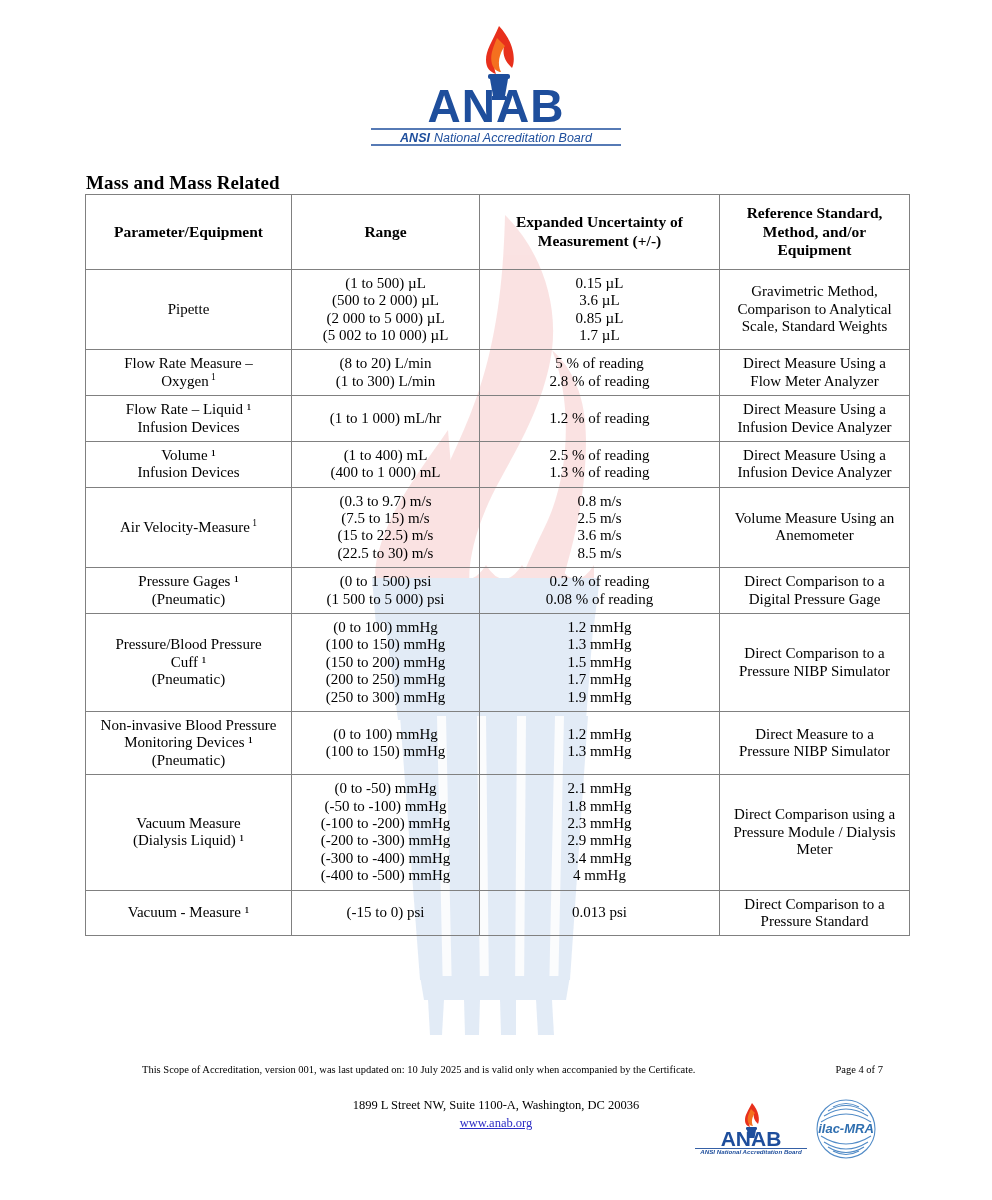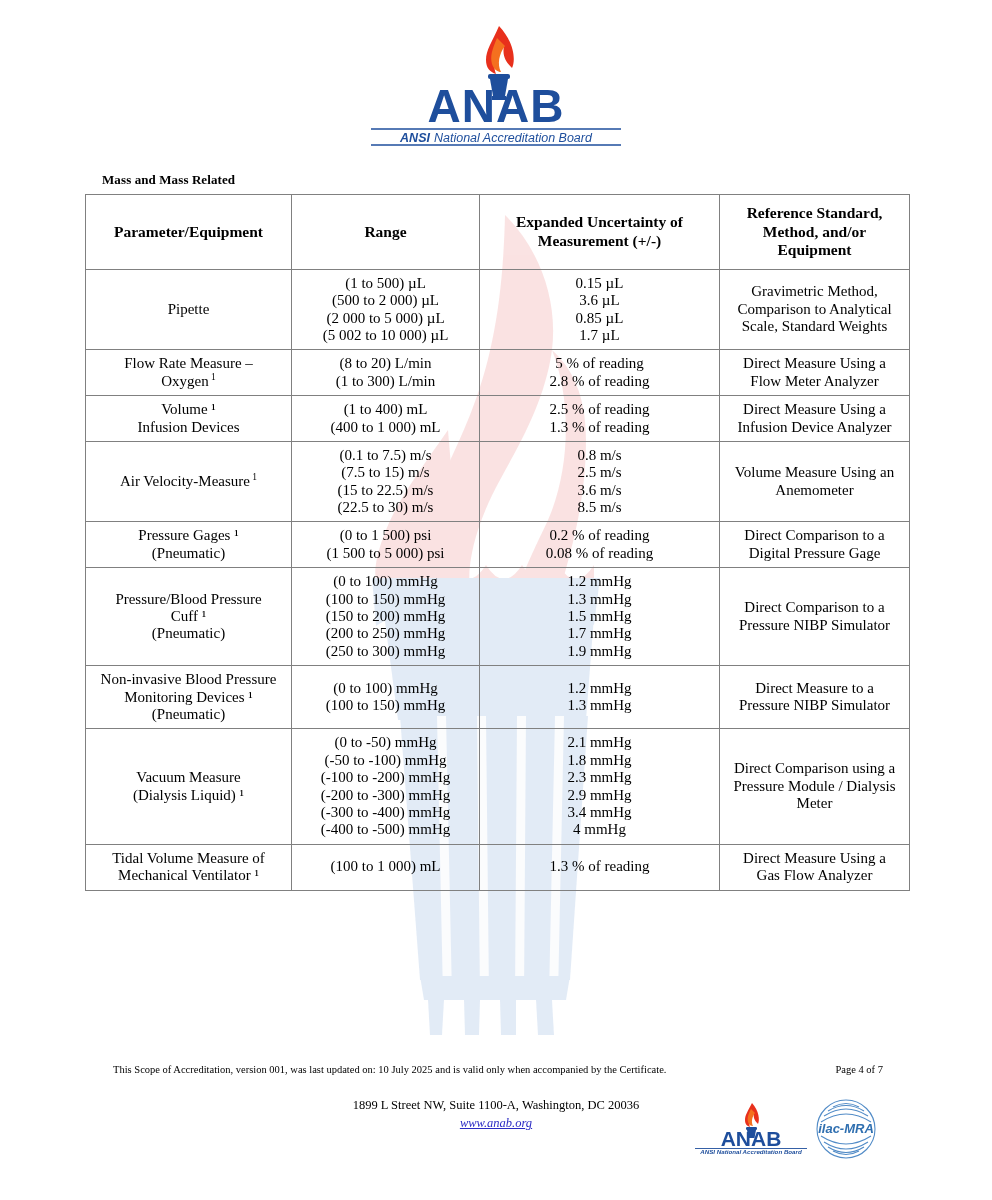--- a/index.html
+++ b/index.html
@@ -31,24 +31,24 @@
     left: 0; top: 22px;
     width: 992px;
     text-align: center;
     z-index: 2;
   }
   .logo-svg { display: inline-block; }
 
   
   .section-heading {
     position: absolute;
-    left: 102px; top: 172px;
+    left: 86px; top: 172px;
     font-family: "Liberation Serif", serif;
     font-weight: bold;
-    font-size: 13px;
+    font-size: 19px;
     letter-spacing: 0.1px;
     z-index: 3;
   }
 
   
   .table-wrap {
     position: absolute;
     left: 85px; top: 194px;
     width: 824px;
     z-index: 3;
@@ -94,37 +94,36 @@
   .footer-note {
     position: absolute;
     left: 113px; top: 1064px;
     width: 770px;
     font-size: 10.5px;
     z-index: 3;
     display: flex;
     justify-content: space-between;
     align-items: baseline;
   }
-  .footer-note .note-text { white-space: nowrap; }
+  .footer-note .note-text { white-space: nowrap; margin-left: 29px; }
   .footer-note .page-num { white-space: nowrap; }
 
   .footer-address {
     position: absolute;
     left: 0; top: 1096px;
     width: 992px;
     text-align: center;
     font-size: 12.5px;
     line-height: 1.45;
     z-index: 3;
   }
   .footer-address a,
   .footer-address .weblink {
     color: #2b2bc4;
     text-decoration: underline;
-    font-style: italic;
   }
 
   .footer-logos {
     position: absolute;
     left: 693px; top: 1098px;
     width: 200px; height: 62px;
     z-index: 3;
   }
   .footer-logo-anab { position: absolute; left: 0; top: 4px; }
   .footer-logo-ilac { position: absolute; left: 122px; top: 0px; }
@@ -283,20 +282,36 @@
             <span class="cellline">5 % of reading</span>
             <span class="cellline">2.8 % of reading</span>
           </td>
           <td>
             <span class="cellline">Direct Measure Using a</span>
             <span class="cellline">Flow Meter Analyzer</span>
           </td>
         </tr>
         <tr>
           <td>
+            <span class="cellline">Flow Rate – Liquid ¹</span>
+            <span class="cellline">Infusion Devices</span>
+          </td>
+          <td>
+            <span class="cellline">(1 to 1 000) mL/hr</span>
+          </td>
+          <td>
+            <span class="cellline">1.2 % of reading</span>
+          </td>
+          <td>
+            <span class="cellline">Direct Measure Using a</span>
+            <span class="cellline">Infusion Device Analyzer</span>
+          </td>
+        </tr>
+        <tr>
+          <td>
             <span class="cellline">Volume ¹</span>
             <span class="cellline">Infusion Devices</span>
           </td>
           <td>
             <span class="cellline">(1 to 400) mL</span>
             <span class="cellline">(400 to 1 000) mL</span>
           </td>
           <td>
             <span class="cellline">2.5 % of reading</span>
             <span class="cellline">1.3 % of reading</span>
@@ -304,21 +319,21 @@
           <td>
             <span class="cellline">Direct Measure Using a</span>
             <span class="cellline">Infusion Device Analyzer</span>
           </td>
         </tr>
         <tr>
           <td>
             <span class="cellline">Air Velocity-Measure<span class="sup"> 1</span></span>
           </td>
           <td>
-            <span class="cellline">(0.1 to 7.5) m/s</span>
+            <span class="cellline">(0.3 to 9.7) m/s</span>
             <span class="cellline">(7.5 to 15) m/s</span>
             <span class="cellline">(15 to 22.5) m/s</span>
             <span class="cellline">(22.5 to 30) m/s</span>
           </td>
           <td>
             <span class="cellline">0.8 m/s</span>
             <span class="cellline">2.5 m/s</span>
             <span class="cellline">3.6 m/s</span>
             <span class="cellline">8.5 m/s</span>
           </td>
@@ -411,32 +426,31 @@
             <span class="cellline">4 mmHg</span>
           </td>
           <td>
             <span class="cellline">Direct Comparison using a</span>
             <span class="cellline">Pressure Module / Dialysis</span>
             <span class="cellline">Meter</span>
           </td>
         </tr>
         <tr>
           <td>
-            <span class="cellline">Tidal Volume Measure of</span>
-            <span class="cellline">Mechanical Ventilator ¹</span>
-          </td>
-          <td>
-            <span class="cellline">(100 to 1 000) mL</span>
-          </td>
-          <td>
-            <span class="cellline">1.3 % of reading</span>
-          </td>
-          <td>
-            <span class="cellline">Direct Measure Using a</span>
-            <span class="cellline">Gas Flow Analyzer</span>
+            <span class="cellline">Vacuum - Measure ¹</span>
+          </td>
+          <td>
+            <span class="cellline">(-15 to 0) psi</span>
+          </td>
+          <td>
+            <span class="cellline">0.013 psi</span>
+          </td>
+          <td>
+            <span class="cellline">Direct Comparison to a</span>
+            <span class="cellline">Pressure Standard</span>
           </td>
         </tr>
       </tbody>
   </table>
 </div>
 
 <div class="footer-note">
   <span class="note-text">This Scope of Accreditation, version 001, was last updated on: 10 July 2025 and is valid only when accompanied by the Certificate.</span>
   <span class="page-num">Page 4 of 7</span>
 </div>

